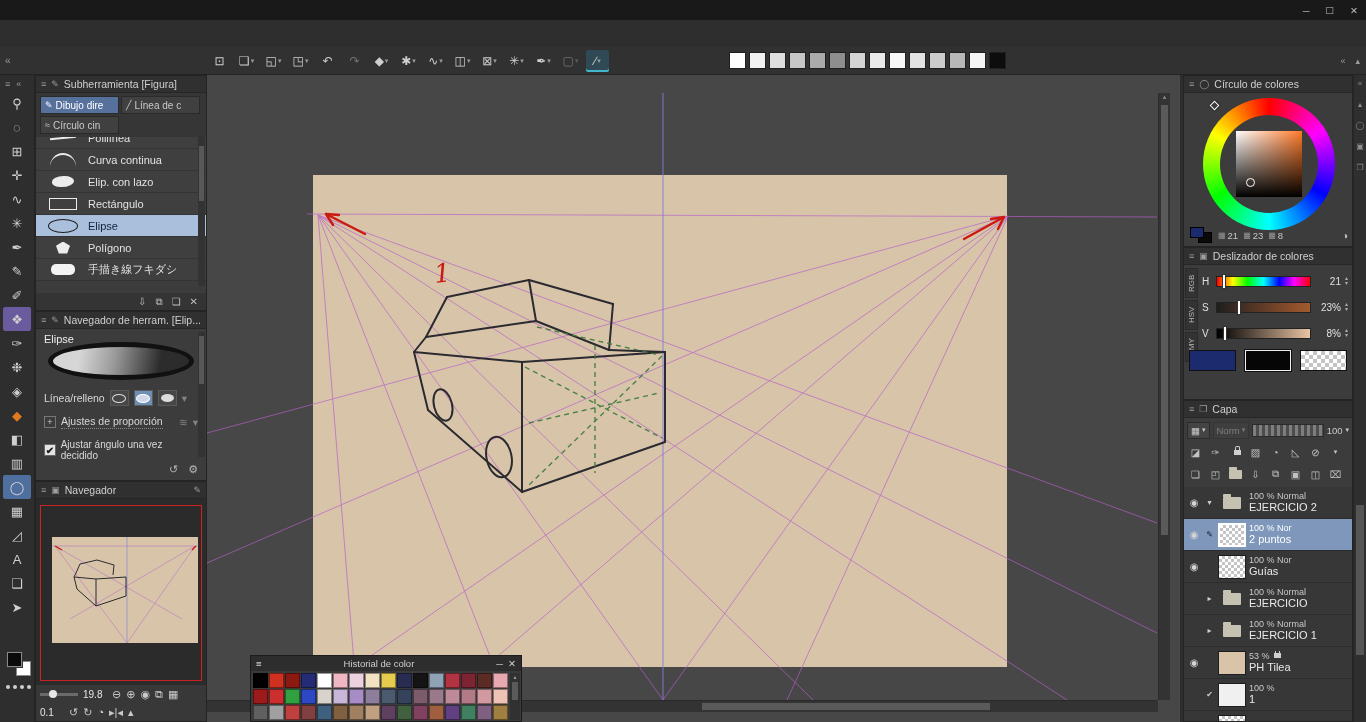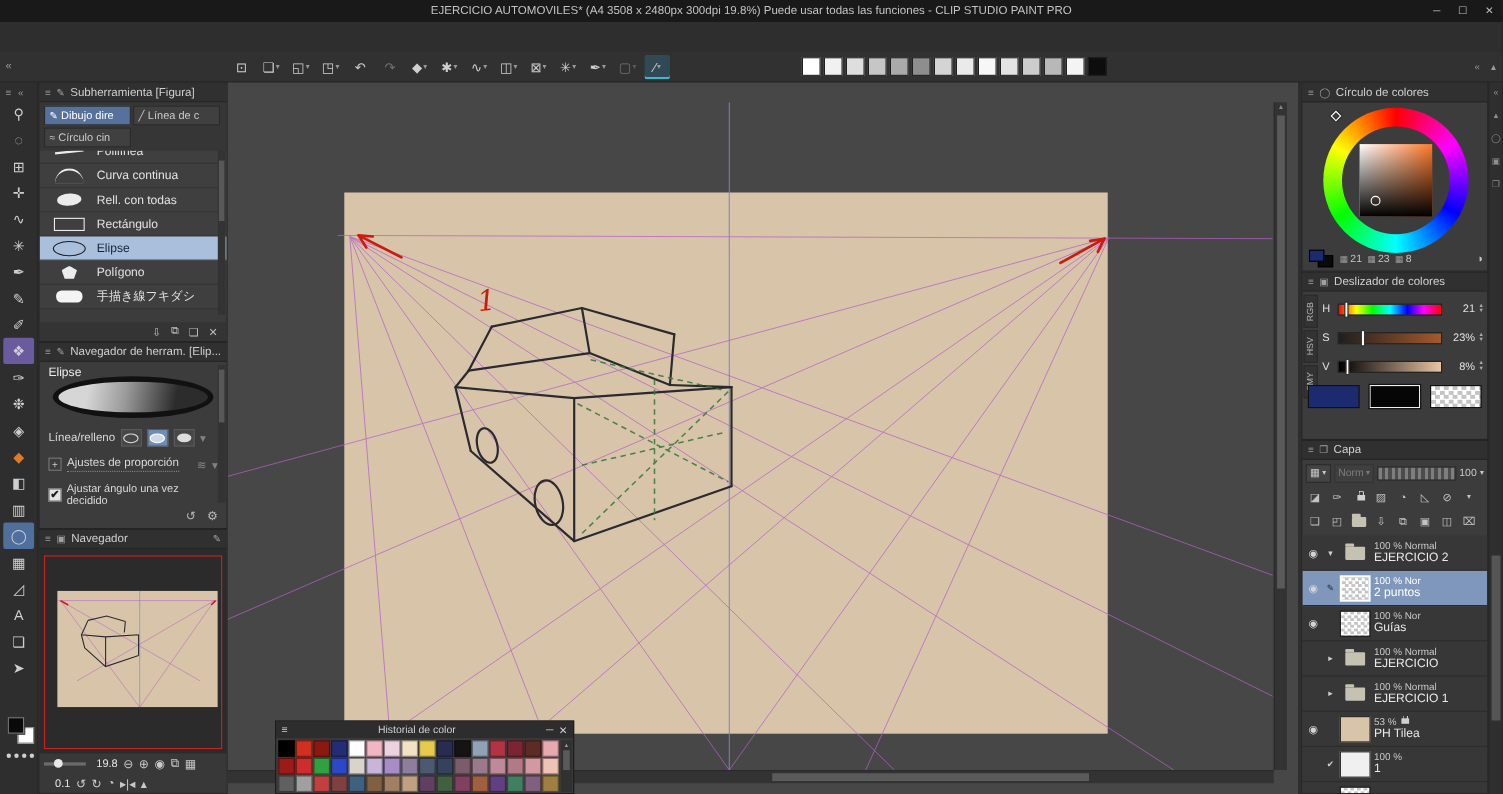--- a/index.html
+++ b/index.html
@@ -90,21 +90,21 @@
 
   
   #navigator{left:35px;top:481px;width:172px;height:241px}
   .nav-preview{position:absolute;left:0;top:17px;right:0;height:188px;background:#2b2b2b;overflow:hidden}
   .nav-frame{position:absolute;left:4px;top:6px;right:4px;bottom:6px;border:1.5px solid #cc2222}
   .nav-mini{position:absolute;left:16px;top:38px}
   .nav-rows{position:absolute;left:0;bottom:0;right:0;height:36px;background:#383838;font-size:10px;color:#d0d0d0}
   .nrow{height:18px;display:flex;align-items:center;gap:5px;padding:0 4px}
   .nslider{width:38px;height:3px;background:#6a6a6a;position:relative}
   .nslider i{position:absolute;left:9px;top:-3px;width:8px;height:8px;border-radius:50%;background:#e8e8e8}
-  .nval{width:24px;text-align:right;color:#e6e6e6}
+  .nval{width:24px;text-align:left;color:#e6e6e6}
   .nico{font-size:11px;color:#c9c9c9}
 
   
   #canvaswrap{position:absolute;left:207px;top:75px;width:973px;height:647px;background:#474747}
   .tabbar{position:absolute;left:0;top:0;right:0;height:18px;background:#232323;display:flex}
   .dtab{display:flex;align-items:center;gap:6px;padding:0 10px;font-size:10.5px;background:#3a3a3a;color:#b8b8b8;border-right:1px solid #1d1d1d}
   .dtab.act{background:#4d5f80;color:#fff}
   .dot{width:5px;height:5px;border-radius:50%;background:#a8a8a8}
   #canvas{position:absolute;left:0;top:18px}
   .vscroll{position:absolute;right:10px;top:18px;width:12px;bottom:22px;background:#333;border-left:1px solid #2a2a2a;font-size:7px;color:#888;text-align:center}
@@ -186,21 +186,20 @@
   .hsw{width:15px;height:15px;border:1px solid rgba(0,0,0,.4)}
   .h-scroll{position:absolute;right:1px;top:17px;width:10px;bottom:1px;background:#313131;font-size:6px;color:#999;text-align:center}
   .h-scroll i{position:absolute;left:2px;right:2px;top:9px;height:18px;background:#5a5a5a}
 </style>
 </head>
 <body>
 
 <div class="app">
 
   <div class="titlebar">
-    <span>EJERCICIO AUTOMOVILES* (A4 3508 x 2480px 300dpi 19.8%)  Puede usar todas las funciones - CLIP STUDIO PAINT PRO</span>
     <div class="win-controls">
       <span>─</span>
       <span>☐</span>
       <span>✕</span>
     </div>
   </div>
 
 
   <div class="toolbar">
     <div class="tb-left">
@@ -396,21 +395,21 @@
         <div class="strow">
           <span class="si si-polyline"></span>
           <span class="sl">Polilínea</span>
         </div>
         <div class="strow">
           <span class="si si-curve"></span>
           <span class="sl">Curva continua</span>
         </div>
         <div class="strow">
           <span class="si si-lasso-fill"></span>
-          <span class="sl">Rell. con todas</span>
+          <span class="sl">Elip. con lazo</span>
         </div>
         <div class="strow">
           <span class="si si-rect"></span>
           <span class="sl">Rectángulo</span>
         </div>
         <div class="strow sel">
           <span class="si si-ellipse"></span>
           <span class="sl">Elipse</span>
         </div>
         <div class="strow">

